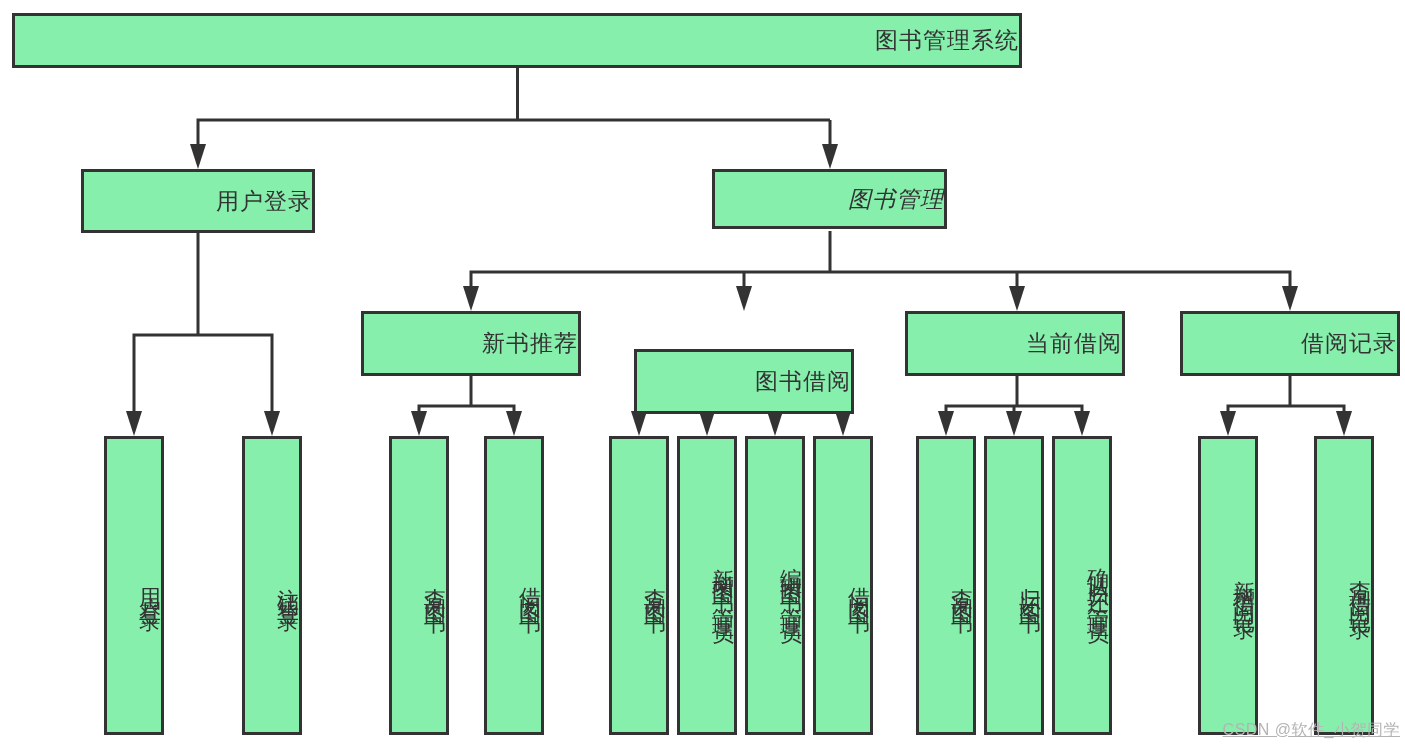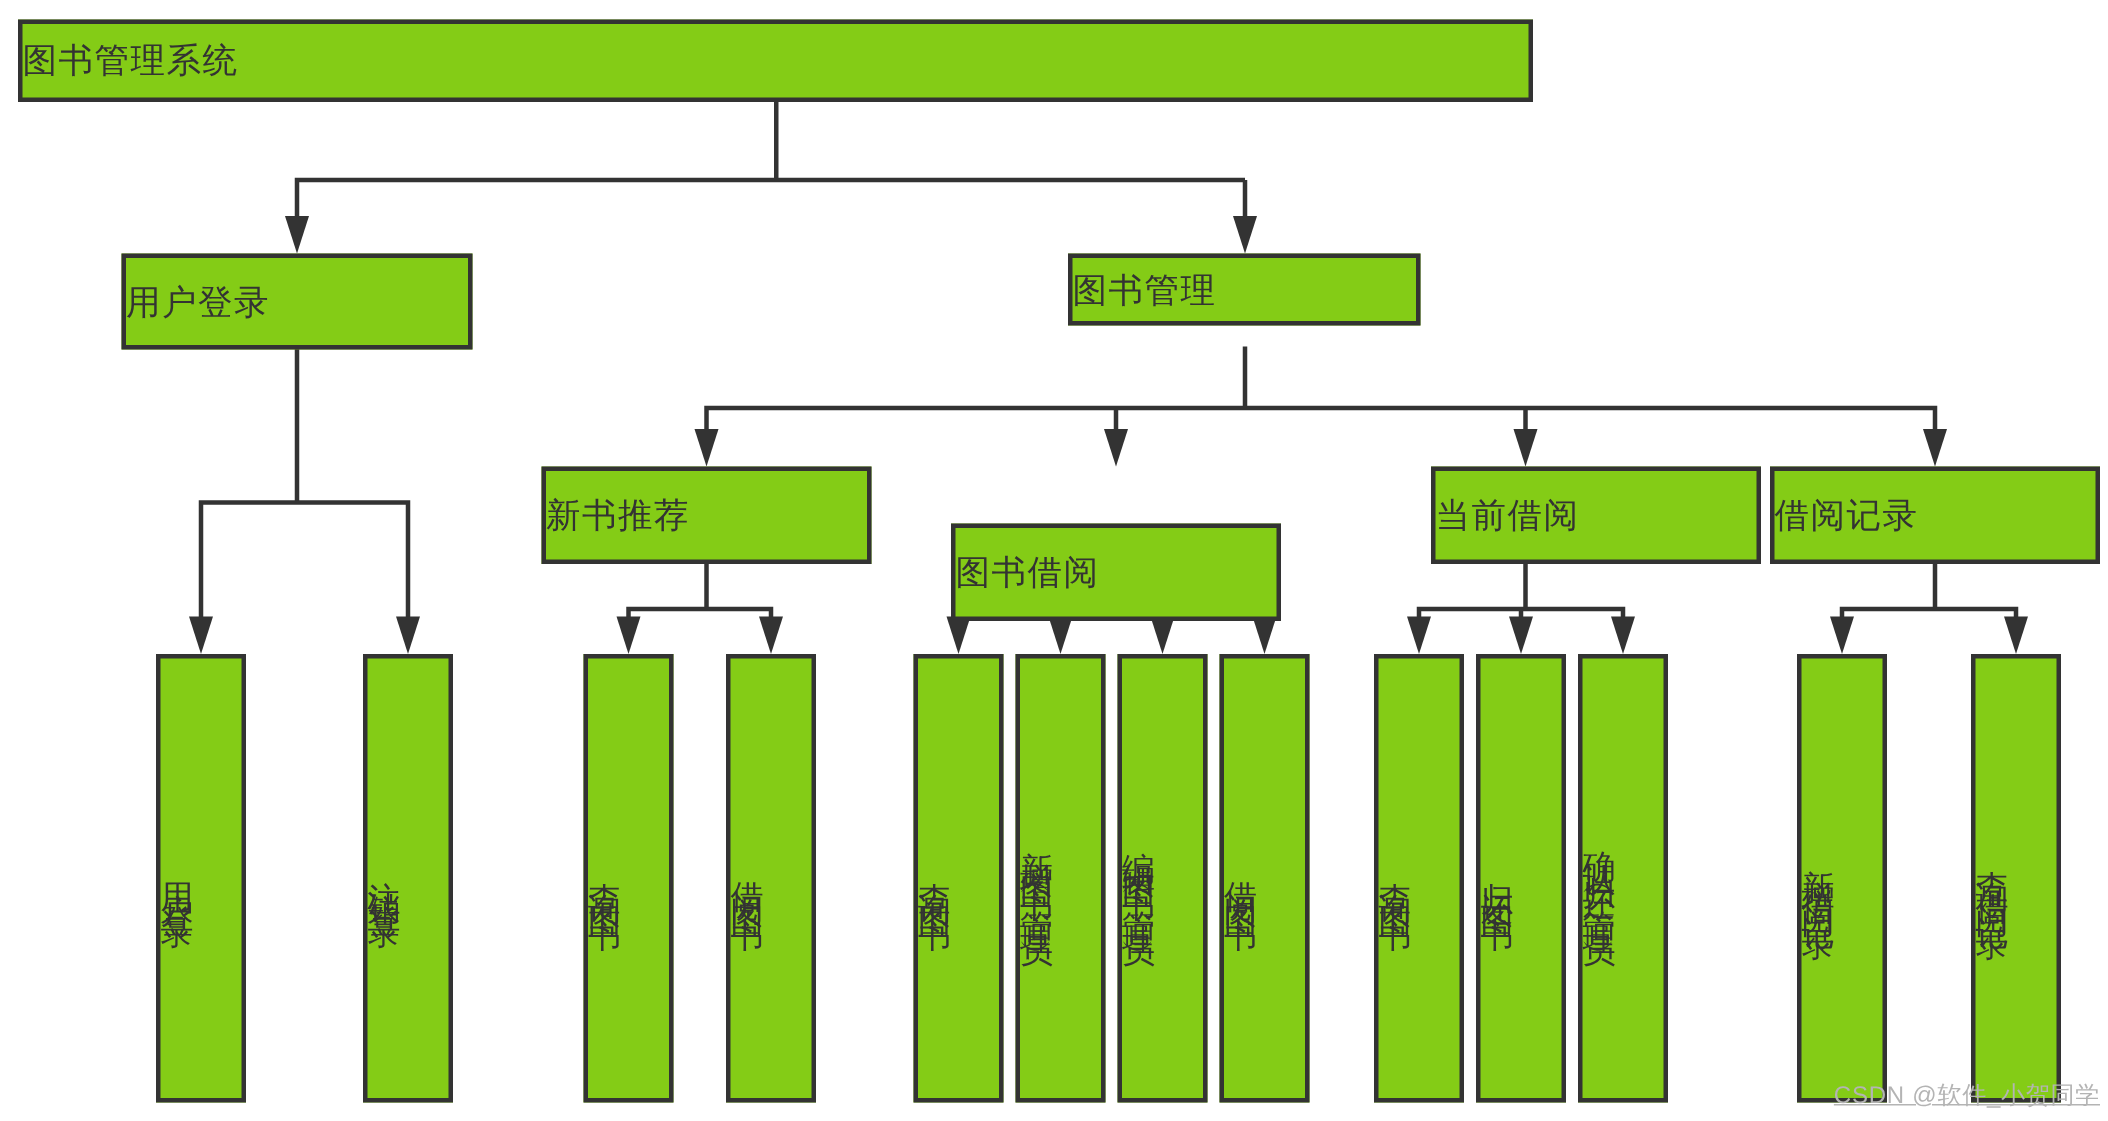--- a/index.html
+++ b/index.html
@@ -26,25 +26,25 @@
     fill: none;
   }
   .connectors path.arrow {
     fill: var(--line, #333333);
     stroke: none;
   }
   .node {
     position: absolute;
     box-sizing: border-box;
     border: 3px solid var(--line, #333333);
-    background: #84cc16;
+    background: #86efac;
     color: var(--text, #333333);
     display: flex;
     align-items: center;
-    justify-content: flex-start;
+    justify-content: flex-end;
     font-size: 23px;
     letter-spacing: 1px;
   }
   .leaf {
     font-size: 22px;
   }
   .leaf .vtext {
     writing-mode: vertical-rl;
     text-orientation: mixed;
     line-height: 1;
@@ -117,31 +117,31 @@
     </g>
   </svg>
 
   <div class="node" style="left:12px; top:13px; width:1010px; height:55px;">
     <span>图书管理系统</span>
   </div>
 
   <div class="node" style="left:81px; top:169px; width:234px; height:64px;">
     <span>用户登录</span>
   </div>
-  <div class="node" style="left:712px; top:169px; width:235px; height:48px;">
+  <div class="node" style="left:712px; top:169px; width:235px; height:60px;font-style:italic;">
     <span>图书管理</span>
   </div>
 
   <div class="node" style="left:361px; top:311px; width:220px; height:65px;font-family:Liberation Mono, monospace;">
     <span>新书推荐</span>
   </div>
   <div class="node" style="left:634px; top:311px; width:220px; height:65px;margin-top:38px;">
     <span>图书借阅</span>
   </div>
-  <div class="node" style="left:954px; top:311px; width:220px; height:65px;">
+  <div class="node" style="left:905px; top:311px; width:220px; height:65px;">
     <span>当前借阅</span>
   </div>
   <div class="node" style="left:1180px; top:311px; width:220px; height:65px;">
     <span>借阅记录</span>
   </div>
 
   <div class="node leaf" style="left:104px; top:436px; width:60px; height:299px;">
     <span class="vtext">用户登录</span>
   </div>
   <div class="node leaf" style="left:242px; top:436px; width:60px; height:299px;">

